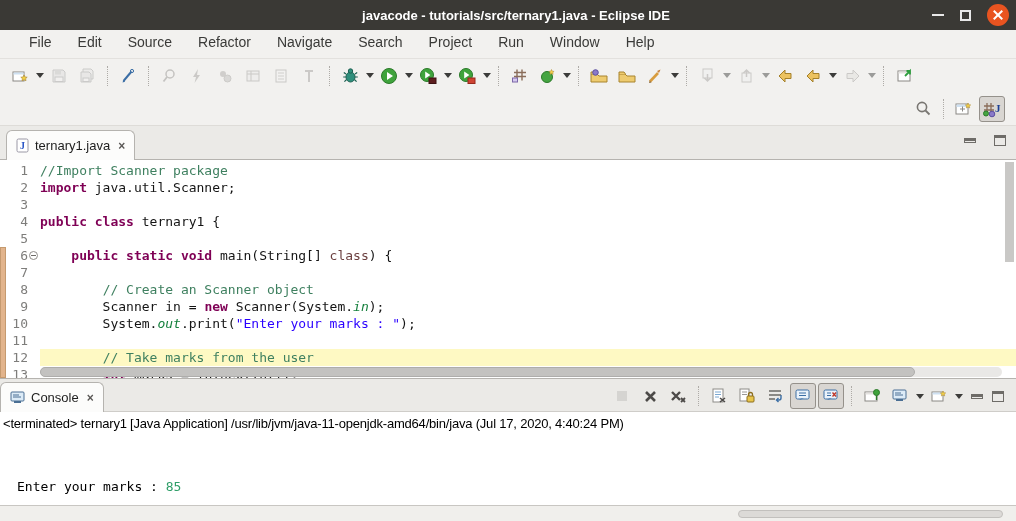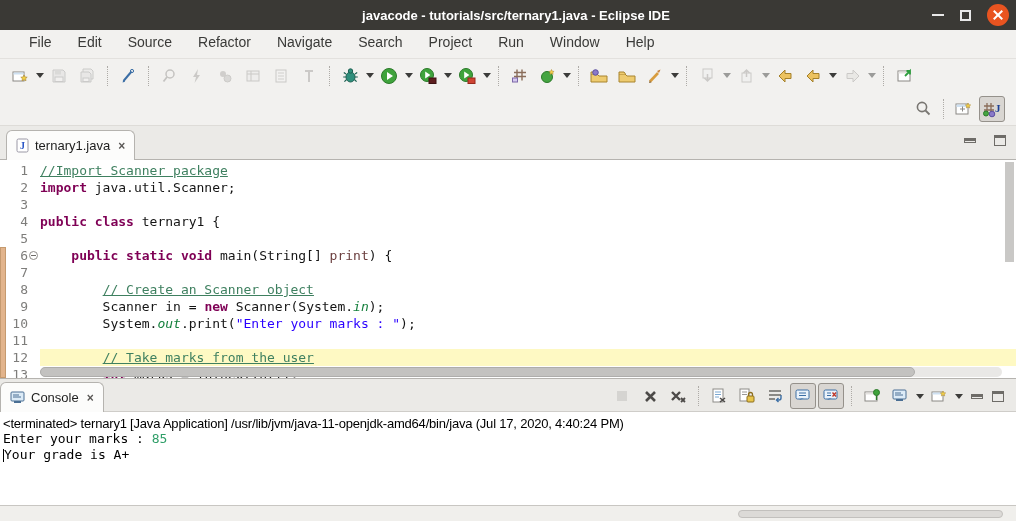--- a/index.html
+++ b/index.html
@@ -40,38 +40,38 @@
   .vc-min { width:12px; height:5px; border:1px solid #6e6c68; border-top-width:3px; }
   .vc-max { width:12px; height:11px; border:1px solid #6e6c68; border-top-width:3px; }
 
   .editor-body { height:218px; background:#fff; position:relative; overflow:hidden; }
   .code-row { display:flex; height:17px; font:13px/17px "DejaVu Sans Mono",monospace; white-space:pre; position:relative; }
   .code-rows { padding-top:2px; }
   .gutter { width:40px; flex:none; text-align:right; padding-right:12px; color:#7e7d7b; }
   .code-text { flex:1; }
   .current-line .code-text { background:#fef9c3; }
   .tk-keyword { color:#7f0055; font-weight:bold; }
-  .tk-comment { color:#3f8060;text-decoration:underline; }
+  .tk-comment { color:#3f8060; }
   .tk-string  { color:#2a00ff; }
   .tk-staticfield { color:#15803d; font-weight:normal; font-style:italic; }
   .tk-param { color:#6a3e3e; }
   .tk-plain { color:#141414; }
   .fold-marker { position:absolute; left:29px; top:4px; width:9px; height:9px; border:1px solid #8f8d8a; border-radius:50%; background:#fff; }
   .fold-marker::after { content:""; position:absolute; left:1px; top:3px; width:5px; height:1px; background:#6d6b68; }
   .range-indicator { position:absolute; left:0; top:87px; width:6px; height:131px; background:#e2b48c; border:1px solid #c59a6f; }
   .vscroll { position:absolute; right:2px; top:2px; width:9px; height:100px; background:#c9c8c6; }
   .hscroll { position:absolute; left:40px; right:14px; bottom:1px; height:10px; background:#e9e8e6; border-radius:5px; }
   .hscroll .thumb { position:absolute; left:0; top:0; height:10px; width:91%; background:#c3c2c0; border:1px solid #aeadab; border-radius:5px; }
 
   
   .console-tabbar { height:34px; background:#ebeae7; border-bottom:1px solid #cfcdc9; border-top:1px solid #b5b3af; display:flex; align-items:flex-end; padding-left:0; position:relative; }
   .console-tools { position:absolute; right:8px; top:4px; display:flex; align-items:center; }
   .console-body { height:93px; background:#fff; overflow:hidden; }
   .console-header { font-size:13px; color:#000; padding:4px 0 0 3px; white-space:pre; letter-spacing:-0.2px; }
-  .console-line { font:13px/16px "DejaVu Sans Mono",monospace; white-space:pre; padding-left:3px; color:#000; }
+  .console-line { font:13px/16px "DejaVu Sans Mono",monospace; white-space:pre; padding-left:17px; color:#000;margin-top:48px; }
   .tk-stdin { color:#2f9e68; }
   .tk-stdout { color:#000; }
   .caret { display:inline-block; width:1px; height:13px; background:#000; vertical-align:middle; }
 
   
   .statusbar { height:16px; background:#f0efec; border-top:1px solid #c8c6c2; position:relative; }
   .status-thumb { position:absolute; left:738px; top:4px; width:265px; height:8px; background:#dcdad7; border:1px solid #c2c0bd; border-radius:4px; }
 </style>
 </head>
 <body>
@@ -315,21 +315,21 @@
       <span class="vc-max"></span>
     </div>
   </div>
   <div class="editor-body">
     <div class="code-rows">
         <div class="code-row"><span class="gutter">1</span><span class="code-text"><span class="tk-comment">//Import Scanner package</span></span></div>
         <div class="code-row"><span class="gutter">2</span><span class="code-text"><span class="tk-keyword">import</span><span class="tk-plain"> java.util.Scanner;</span></span></div>
         <div class="code-row"><span class="gutter">3</span><span class="code-text"></span></div>
         <div class="code-row"><span class="gutter">4</span><span class="code-text"><span class="tk-keyword">public class</span><span class="tk-plain"> ternary1 {</span></span></div>
         <div class="code-row"><span class="gutter">5</span><span class="code-text"></span></div>
-        <div class="code-row"><span class="gutter">6</span><span class="fold-marker"></span><span class="code-text"><span class="tk-plain">    </span><span class="tk-keyword">public static void</span><span class="tk-plain"> main(String[] </span><span class="tk-param">print</span><span class="tk-plain">) {</span></span></div>
+        <div class="code-row"><span class="gutter">6</span><span class="fold-marker"></span><span class="code-text"><span class="tk-plain">    </span><span class="tk-keyword">public static void</span><span class="tk-plain"> main(String[] </span><span class="tk-param">class</span><span class="tk-plain">) {</span></span></div>
         <div class="code-row"><span class="gutter">7</span><span class="code-text"></span></div>
         <div class="code-row"><span class="gutter">8</span><span class="code-text"><span class="tk-plain">        </span><span class="tk-comment">// Create an Scanner object</span></span></div>
         <div class="code-row"><span class="gutter">9</span><span class="code-text"><span class="tk-plain">        Scanner in = </span><span class="tk-keyword">new</span><span class="tk-plain"> Scanner(System.</span><span class="tk-staticfield">in</span><span class="tk-plain">);</span></span></div>
         <div class="code-row"><span class="gutter">10</span><span class="code-text"><span class="tk-plain">        System.</span><span class="tk-staticfield">out</span><span class="tk-plain">.print(</span><span class="tk-string">"Enter your marks : "</span><span class="tk-plain">);</span></span></div>
         <div class="code-row"><span class="gutter">11</span><span class="code-text"></span></div>
         <div class="code-row current-line"><span class="gutter">12</span><span class="code-text"><span class="tk-plain">        </span><span class="tk-comment">// Take marks from the user</span></span></div>
         <div class="code-row"><span class="gutter">13</span><span class="code-text"><span class="tk-plain">        </span><span class="tk-keyword">int</span><span class="tk-plain"> marks = in.nextInt();</span></span></div>
       </div>
     <div class="range-indicator"></div>
     <div class="vscroll"></div>

